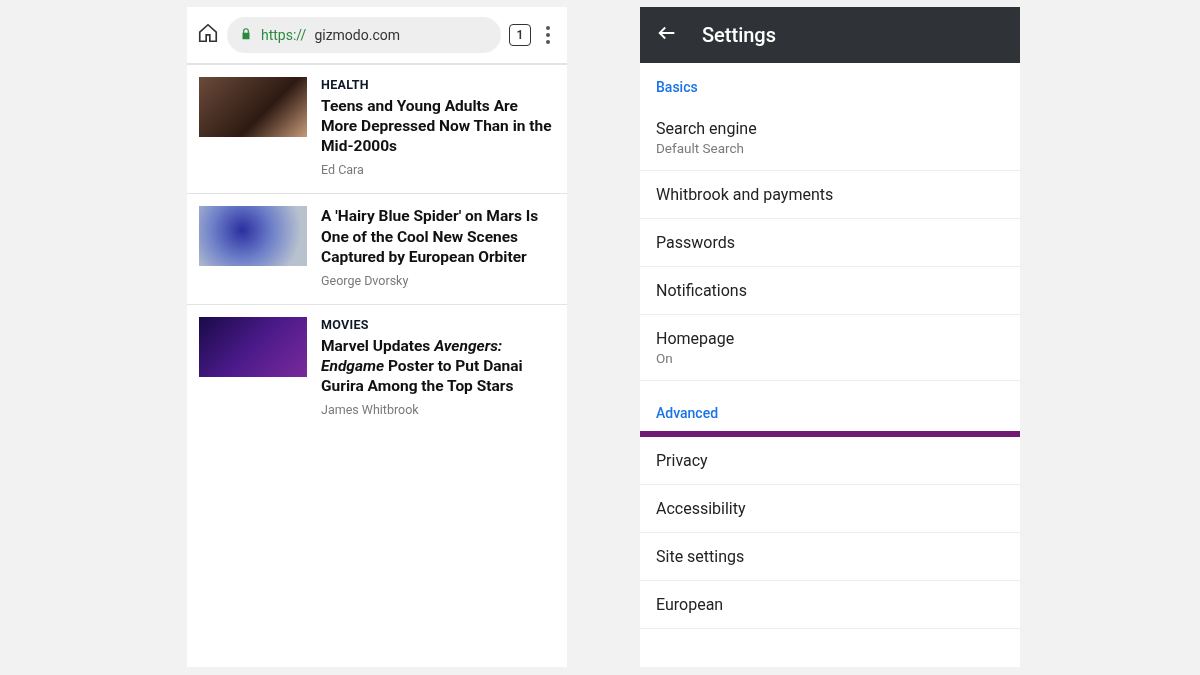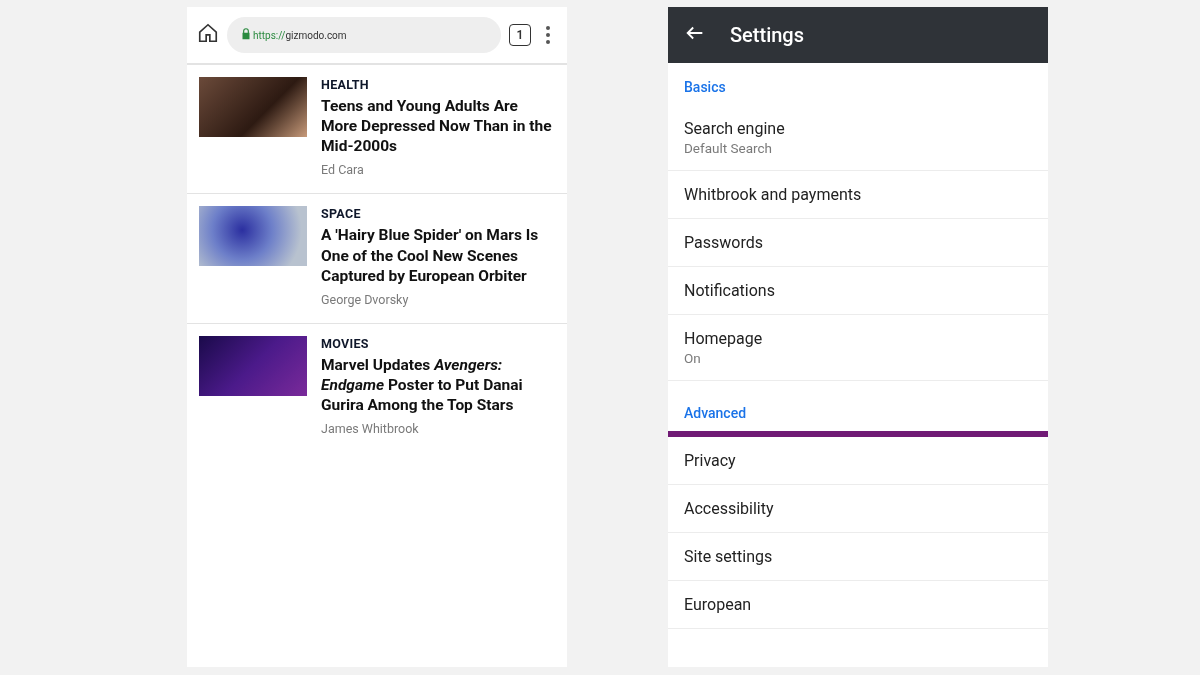--- a/index.html
+++ b/index.html
@@ -11,39 +11,40 @@
     overflow: hidden;
     position: relative;
   }
   .phone {
     position: absolute;
     width: 380px;
     background: #fff;
     overflow: hidden;
   }
   .phone-left  { left: 187px; top: 7px; height: 660px; }
-  .phone-right { left: 668px; top: 7px; height: 660px; }
+  .phone-right { left: 640px; top: 7px; height: 660px; }
 
   
   .toolbar {
     display: flex;
     align-items: center;
     padding: 10px 10px 10px 10px;
     gap: 8px;
   }
   .home-icon svg { width: 22px; height: 22px; stroke: #333; fill: none; stroke-width: 1.8; }
   .url-bar {
     flex: 1;
     background: #eee;
     border-radius: 20px;
     height: 36px;
     display: flex;
     align-items: center;
     padding: 16px 12px;
-    font-size: 10px;
+    gap: 8px;
+    font-size: 14px;
   }
   .lock-icon svg { width: 14px; height: 14px; fill: #2a8a3f; }
   .url-proto { color: #2a8a3f; }
   .url-host  { color: #333; }
   .tabs-icon {
     width: 22px; height: 22px;
     border: 1.8px solid #333;
     border-radius: 4px;
     display: flex; align-items: center; justify-content: center;
     font-size: 12px; font-weight: 600; color: #333;
@@ -172,21 +173,20 @@
     <div class="art-body">
       <div class="category">HEALTH</div>
       <div class="headline">Teens and Young Adults Are More Depressed Now Than in the Mid-2000s</div>
       <div class="author">Ed Cara</div>
     </div>
   </div>
 
   <div class="article">
     <div class="thumb thumb-2"></div>
     <div class="art-body">
-      <div class="category">SPACE</div>
       <div class="headline">A 'Hairy Blue Spider' on Mars Is One of the Cool New Scenes Captured by European Orbiter</div>
       <div class="author">George Dvorsky</div>
     </div>
   </div>
 
   <div class="article">
     <div class="thumb thumb-3"></div>
     <div class="art-body">
       <div class="category">MOVIES</div>
       <div class="headline">

